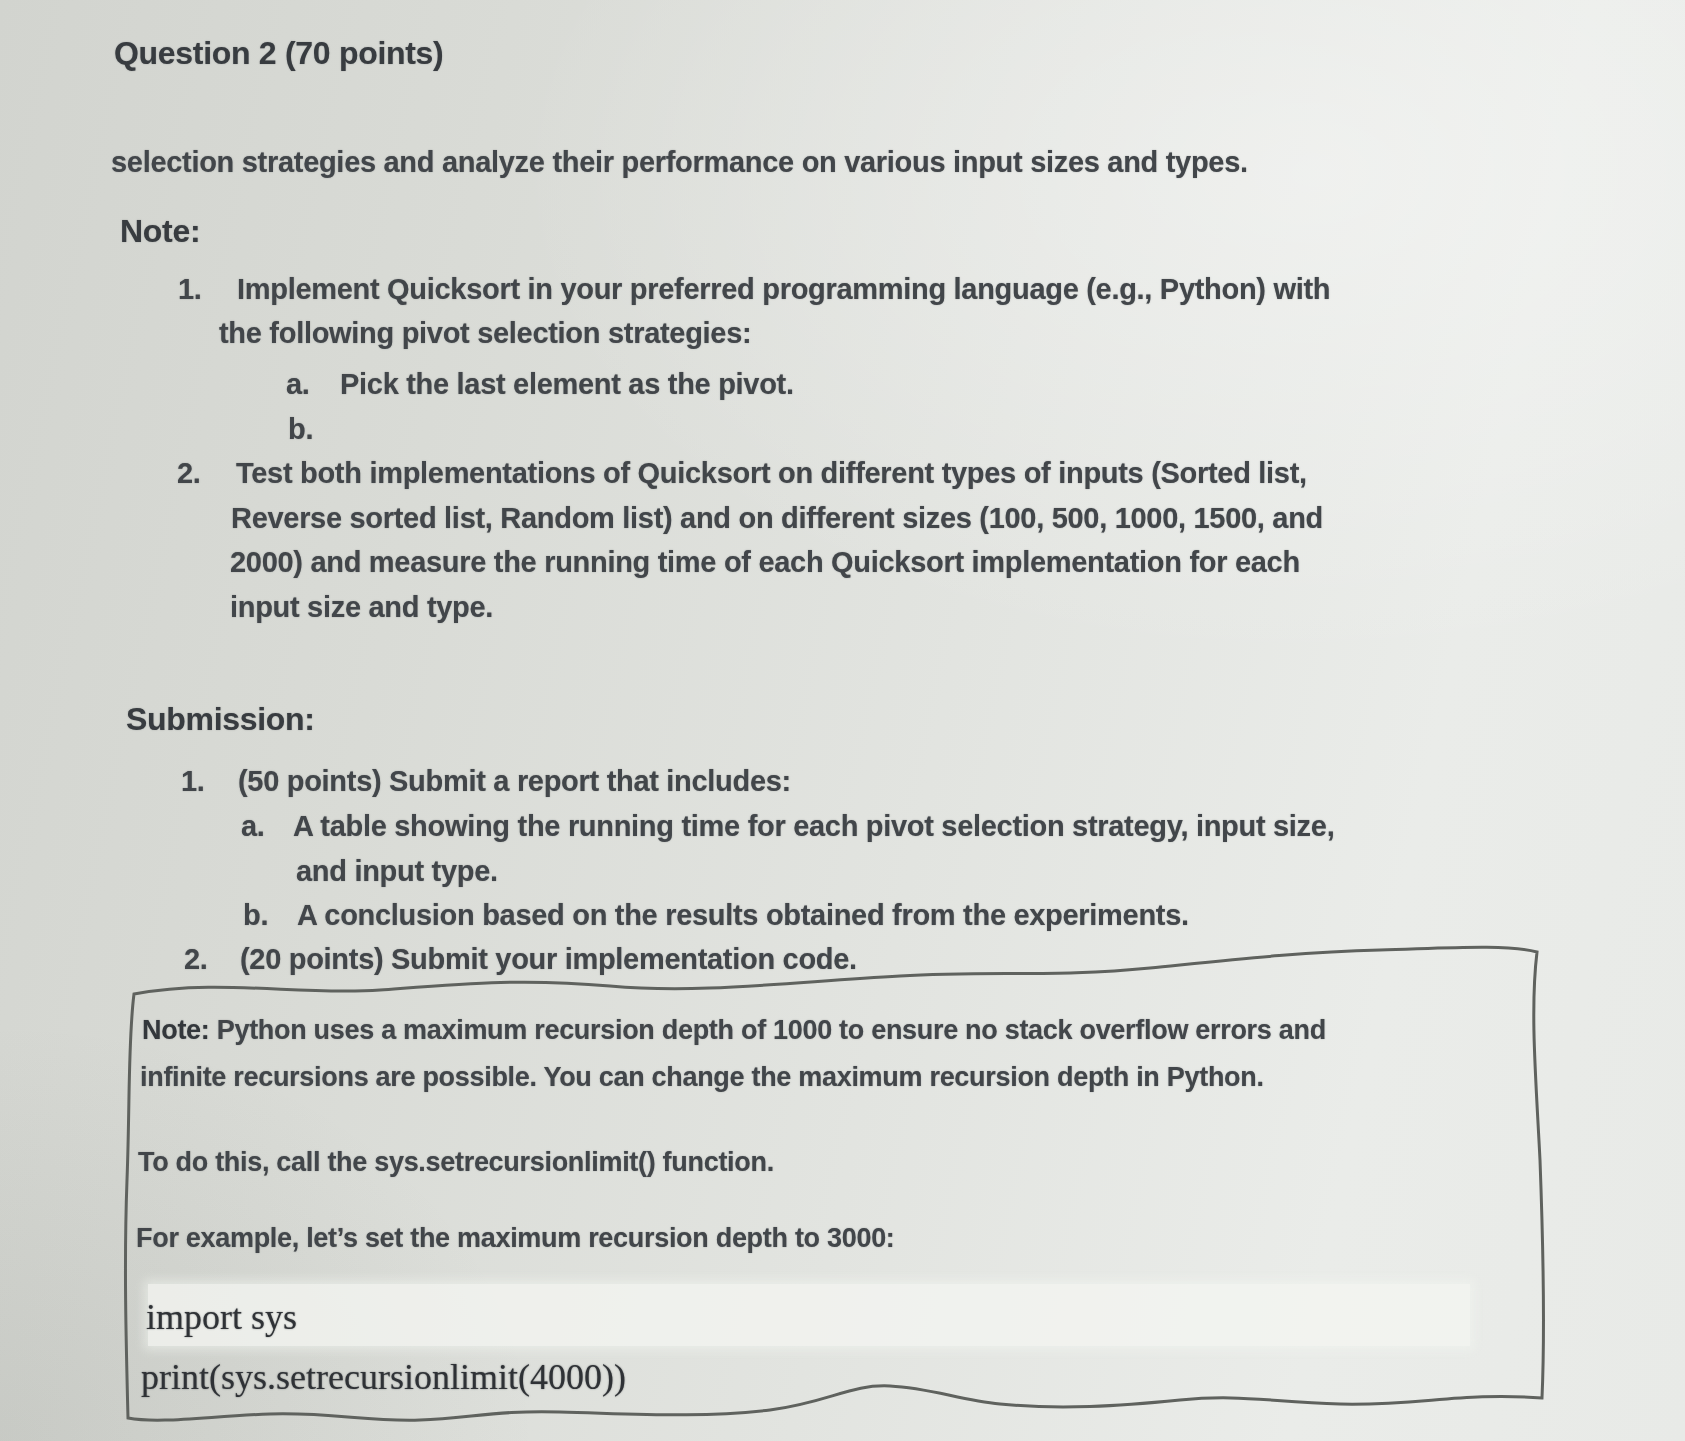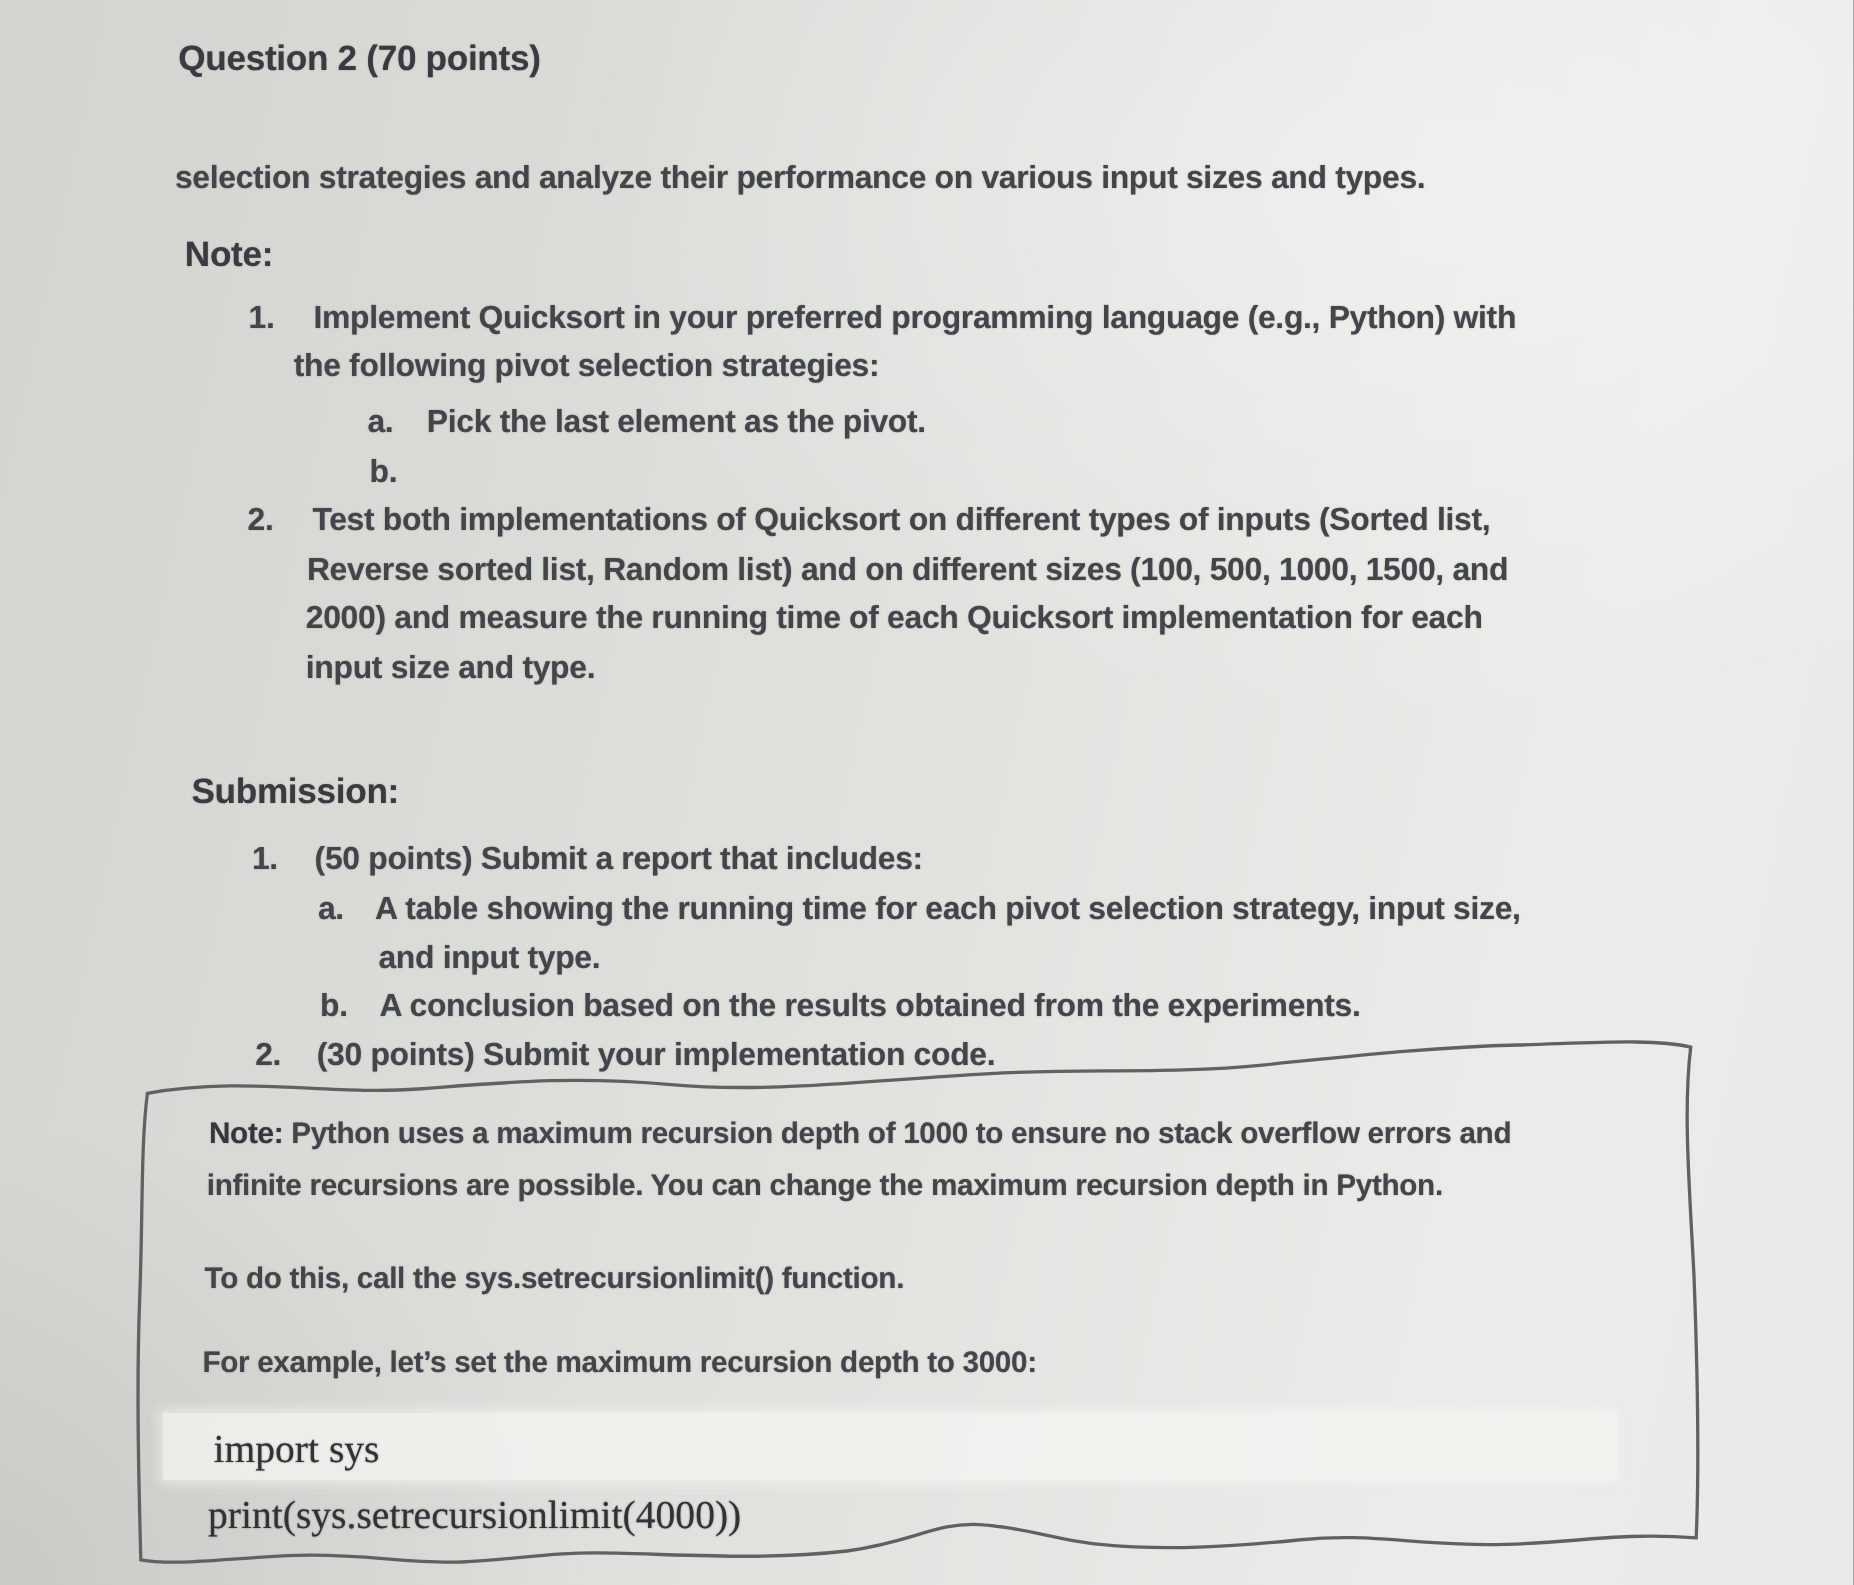--- a/index.html
+++ b/index.html
@@ -15,21 +15,20 @@
   }
   .t{
     position:absolute;
     font-weight:700;
     font-size:29px;
     line-height:1.2;
     color:#42464a;
     letter-spacing:-0.3px;
     white-space:nowrap;
     text-shadow:0 0 1.3px rgba(66,70,74,0.5);
-    margin-left:48px;
   }
   .h{font-size:32px;color:#383c40;}
   .noteTxt{font-size:27px;text-align:center;}
   .serifCode{
     font-family:"Liberation Serif", serif;
     font-weight:400;
     font-size:36px;
     letter-spacing:0;
     color:#2f3236;
     text-shadow:0 0 1.6px rgba(47,50,54,0.65);
@@ -98,21 +97,21 @@
   <div class="t" style="left:238px;top:764px">(50 points) Submit a report that includes:</div>
 
   <div class="t" style="left:241px;top:809px">a.</div>
   <div class="t" style="left:293px;top:809px">A table showing the running time for each pivot selection strategy, input size,</div>
   <div class="t" style="left:296px;top:854px">and input type.</div>
 
   <div class="t" style="left:243px;top:898px">b.</div>
   <div class="t" style="left:297px;top:898px">A conclusion based on the results obtained from the experiments.</div>
 
   <div class="t" style="left:184px;top:942px">2.</div>
-  <div class="t" style="left:240px;top:942px">(30 points) Submit your implementation code.</div>
+  <div class="t" style="left:240px;top:942px">(20 points) Submit your implementation code.</div>
 
   <div class="t noteTxt" style="left:142px;top:1014px">
     <span style="color:#33373b">Note:</span><span> Python uses a maximum recursion depth of 1000 to ensure no stack overflow errors and</span>
   </div>
   <div class="t noteTxt" style="left:140px;top:1061px">infinite recursions are possible. You can change the maximum recursion depth in Python.</div>
 
   <div class="t noteTxt" style="left:138px;top:1146px">To do this, call the sys.setrecursionlimit() function.</div>
 
   <div class="t noteTxt" style="left:136px;top:1222px">For example, let’s set the maximum recursion depth to 3000:</div>
 

